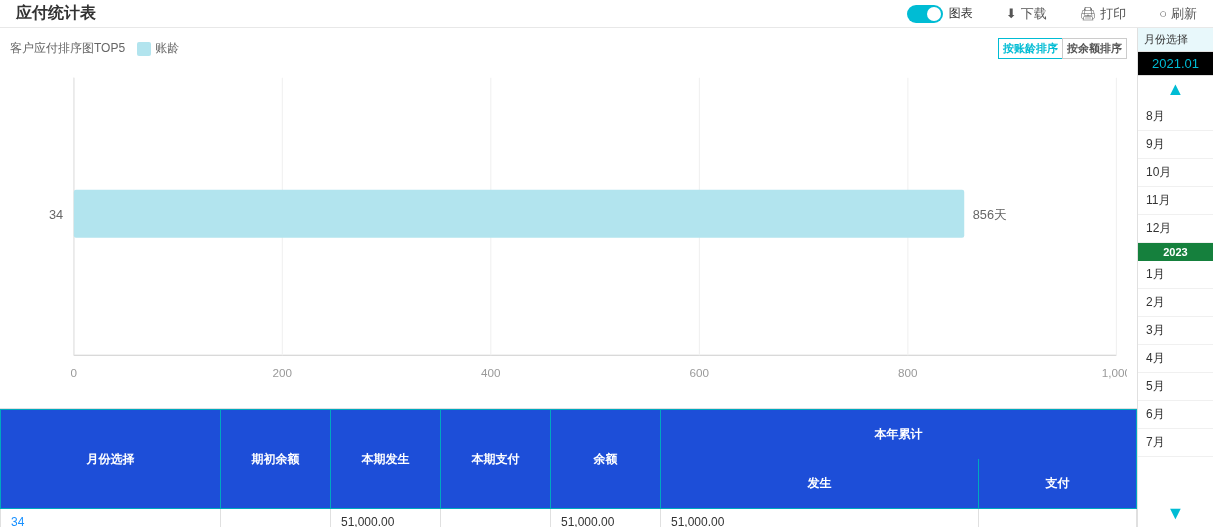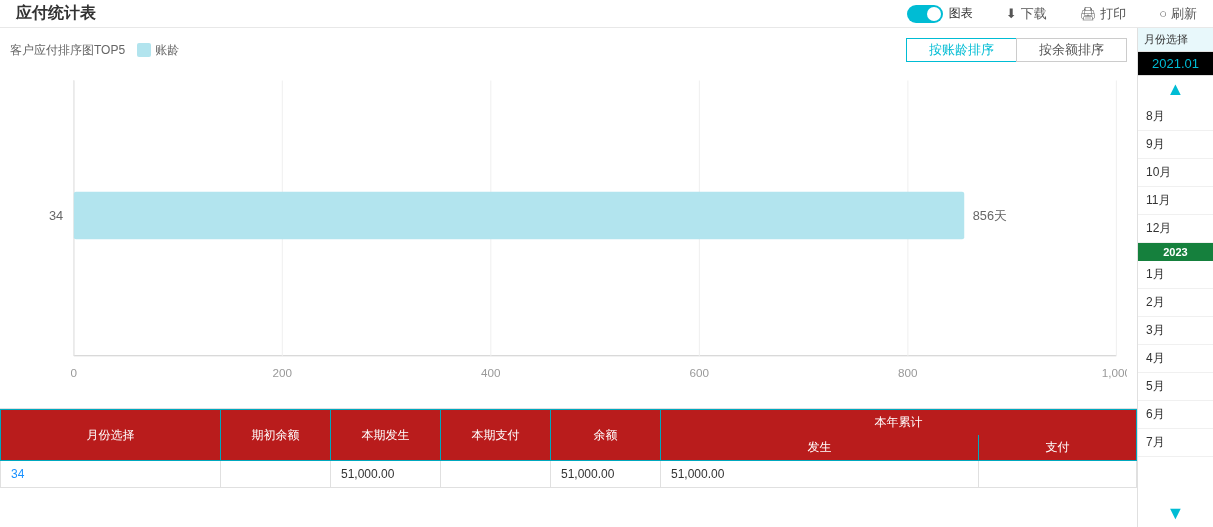--- a/index.html
+++ b/index.html
@@ -21,29 +21,29 @@
     
     
     .chart-area { flex: 1; background: #fff; padding: 10px; display: flex; flex-direction: column; overflow: hidden; }
     
     
     .chart-header { display: flex; align-items: center; justify-content: space-between; margin-bottom: 8px; }
     .chart-legend { display: flex; align-items: center; gap: 12px; }
     .legend-item { display: flex; align-items: center; gap: 4px; font-size: 12px; color: #666; }
     .legend-dot { width: 14px; height: 14px; background: #b2e4ee; border-radius: 2px; }
     .chart-sort-btns { display: flex; gap: 0; }
-    .sort-btn { padding: 2px 22px; border: 1px solid #ccc; background: #fff; cursor: pointer; font-size: 13px; color: #555; }
+    .sort-btn { padding: 2px 4px; border: 1px solid #ccc; background: #fff; cursor: pointer; font-size: 11px; color: #555; font-weight: bold; }
     .sort-btn:first-child { border-right: none; }
     .sort-btn.active { color: #00bcd4; border-color: #00bcd4; }
     
     
     .table-section { background: #fff; border-top: 1px solid #e0e0e0; padding: 0; }
     .table-wrap { overflow-x: auto; }
     table { width: 100%; border-collapse: collapse; font-size: 12px; }
-    thead tr th { background: #b91c1c; color: #fff; text-align: center; padding: 4px 6px; border: 1px solid #00a8bf; font-weight: normal; }
+    thead tr th { background: #1d4ed8; color: #fff; text-align: center; padding: 16px 6px; border: 1px solid #00a8bf; font-weight: bold; }
     tbody tr td { text-align: left; padding: 6px 10px; border: 1px solid #e0e0e0; background: #fff; }
     tbody tr td:first-child { text-align: left; padding-left: 10px; }
     tbody tr td a { color: #1890ff; text-decoration: none; }
     .th-group-header { border-bottom: none; }
     .th-sub { border-top: none; }
     
     
     .sidebar { width: 76px; background: #fff; border-left: 1px solid #e0e0e0; display: flex; flex-direction: column; overflow: hidden; }
     .sidebar-scroll { flex: 1; overflow-y: auto; }
     .sidebar-nav-btn { text-align: center; padding: 4px; cursor: pointer; color: #00bcd4; font-size: 16px; }

